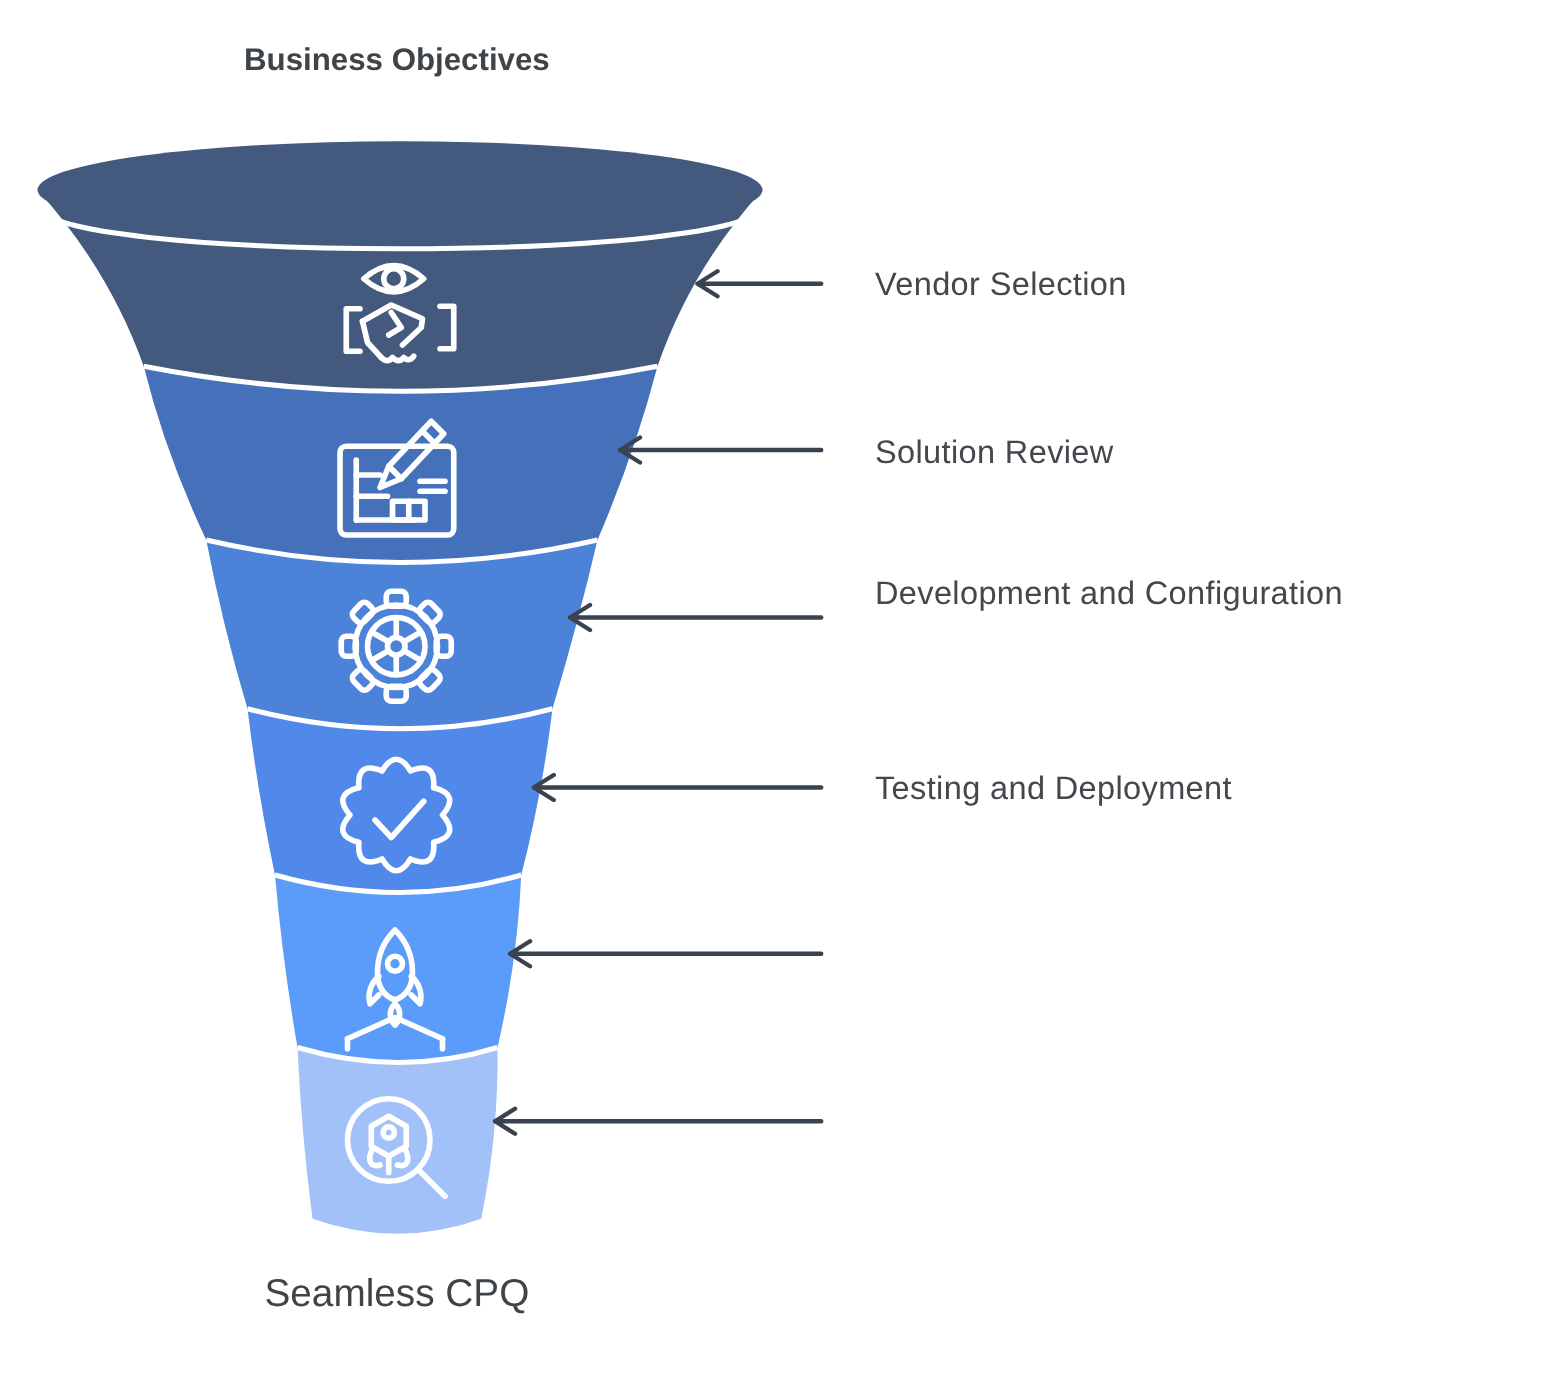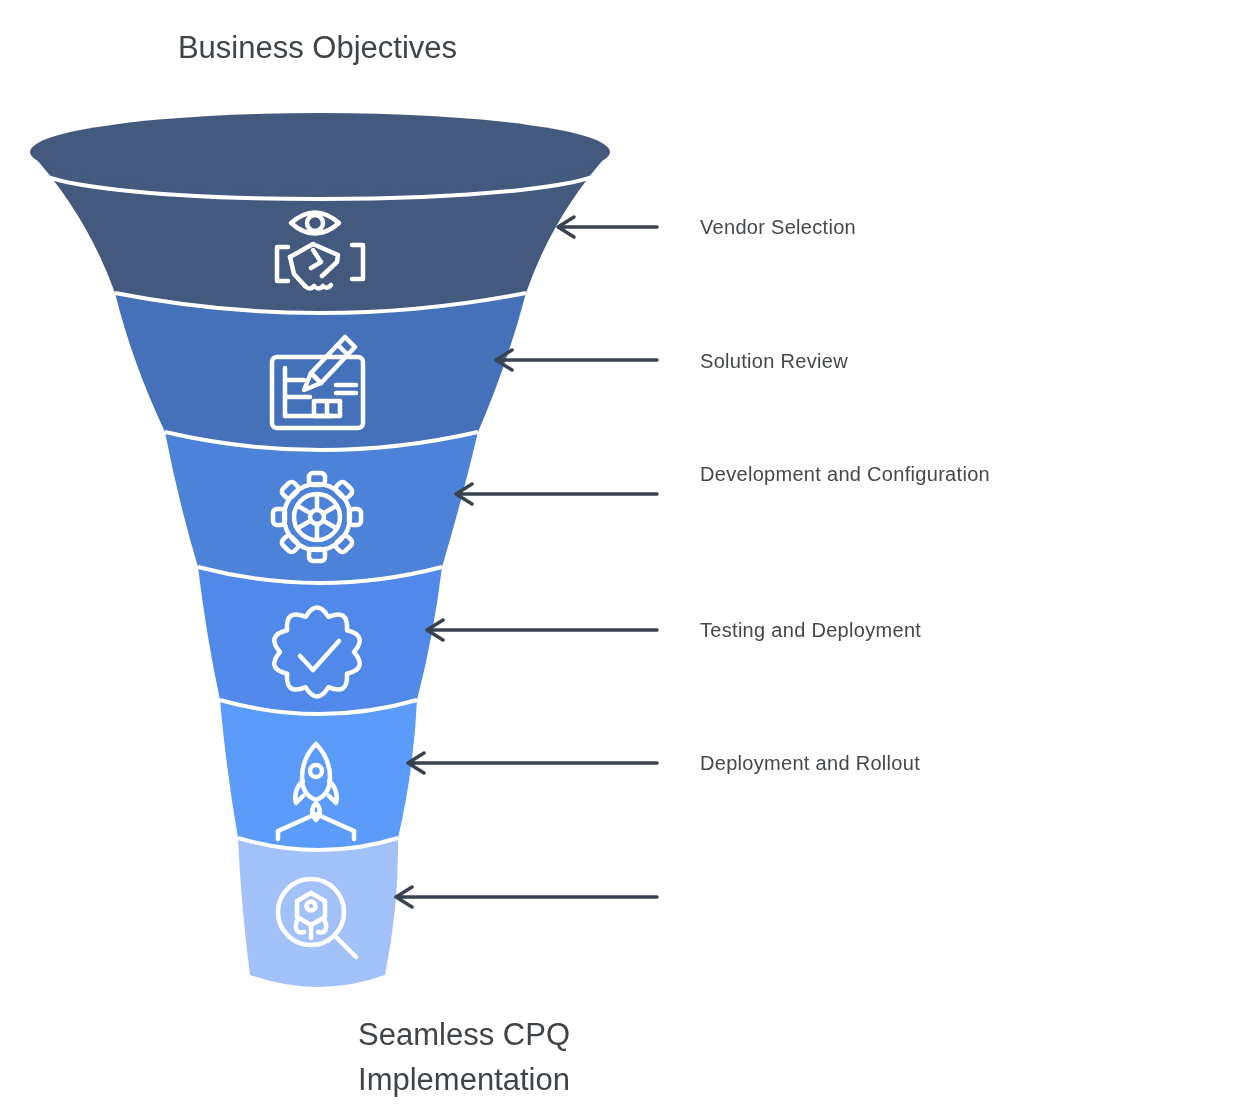--- a/index.html
+++ b/index.html
@@ -4,24 +4,24 @@
 <style>
   html,body{margin:0;padding:0;background:#ffffff;}
   #stage{position:relative;width:1250px;height:1119px;background:#ffffff;overflow:hidden;
          font-family:"Liberation Sans", sans-serif;}
   #funnel-svg{position:absolute;left:0;top:0;}
   .seg{stroke:none;}
   .sep{fill:none;stroke-width:4;}
   .icon *{fill:none;stroke-width:4.5;stroke-linecap:round;stroke-linejoin:round;}
   .arrow path{fill:none;stroke-width:3.5;stroke-linecap:round;stroke-linejoin:round;}
   .title{position:absolute;left:65px;top:26px;width:505px;height:44px;line-height:44px;
-         text-align:center;font-size:31px;font-weight:400;color:#3f4449;}
+         text-align:center;font-size:25px;font-weight:700;color:#3f4449;}
   .stage-label{position:absolute;left:700px;height:40px;line-height:40px;white-space:nowrap;
-         font-size:20px;font-weight:400;color:#44484d;letter-spacing:0.3px;}
-  .footer{position:absolute;left:65px;top:1012px;width:505px;text-align:right;
+         font-size:26px;font-weight:400;color:#44484d;letter-spacing:0.3px;}
+  .footer{position:absolute;left:65px;top:1012px;width:505px;text-align:center;
          font-size:31px;font-weight:500;color:#3f4449;line-height:45px;}
 </style>
 </head>
 <body>
 
 <div id="stage">
 
   <div class="title">Business Objectives</div>
 
   <svg id="funnel-svg" width="1250" height="1119" viewBox="0 0 1250 1119">
@@ -124,20 +124,18 @@
       <path d="M443,620 L427,630 L443,640 M427,630 H657"></path>
       <path d="M424,753 L408,763 L424,773 M408,763 H657"></path>
       <path d="M412,887 L396,897 L412,907 M396,897 H657"></path>
     </g>
   </svg>
 
   <div class="stage-label" style="top:207px">Vendor Selection</div>
   <div class="stage-label" style="top:341px">Solution Review</div>
   <div class="stage-label" style="top:454px">Development and Configuration</div>
   <div class="stage-label" style="top:610px">Testing and Deployment</div>
-  <div class="stage-label" style="top:743px">Deployment and Rollout</div>
 
   <div class="footer">
     <div>Seamless CPQ</div>
-    <div>Implementation</div>
   </div>
 
 </div>
 
 </body></html>

